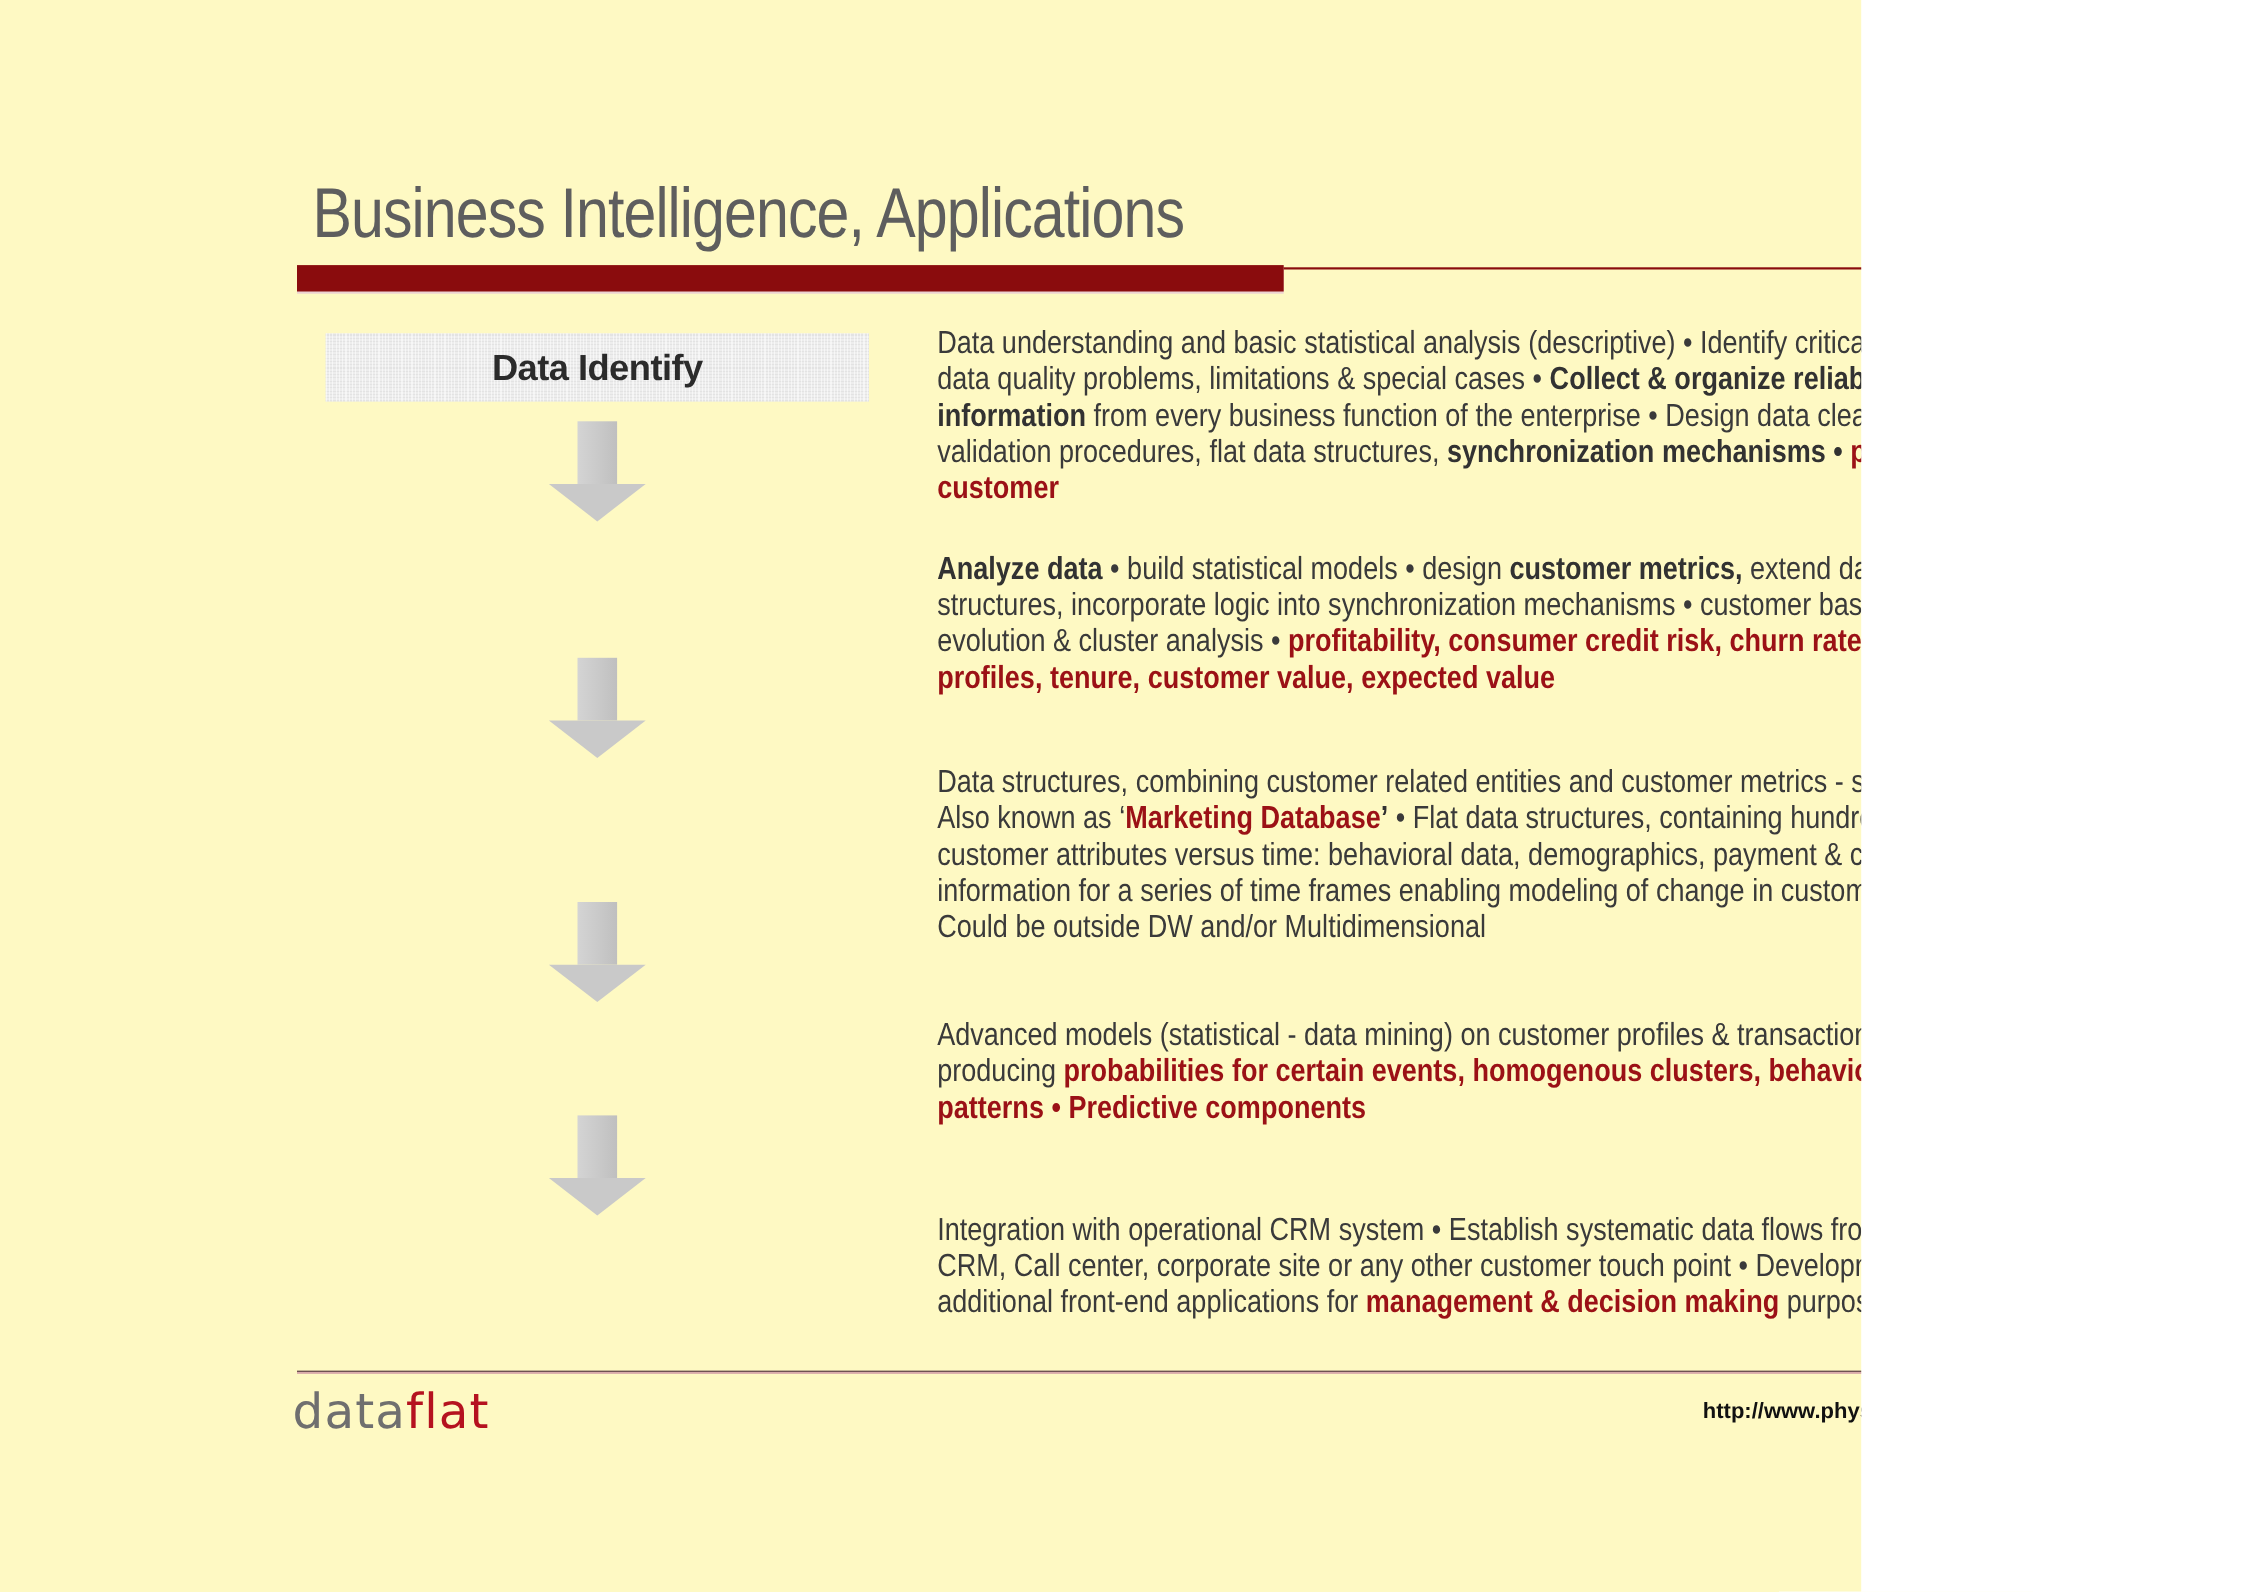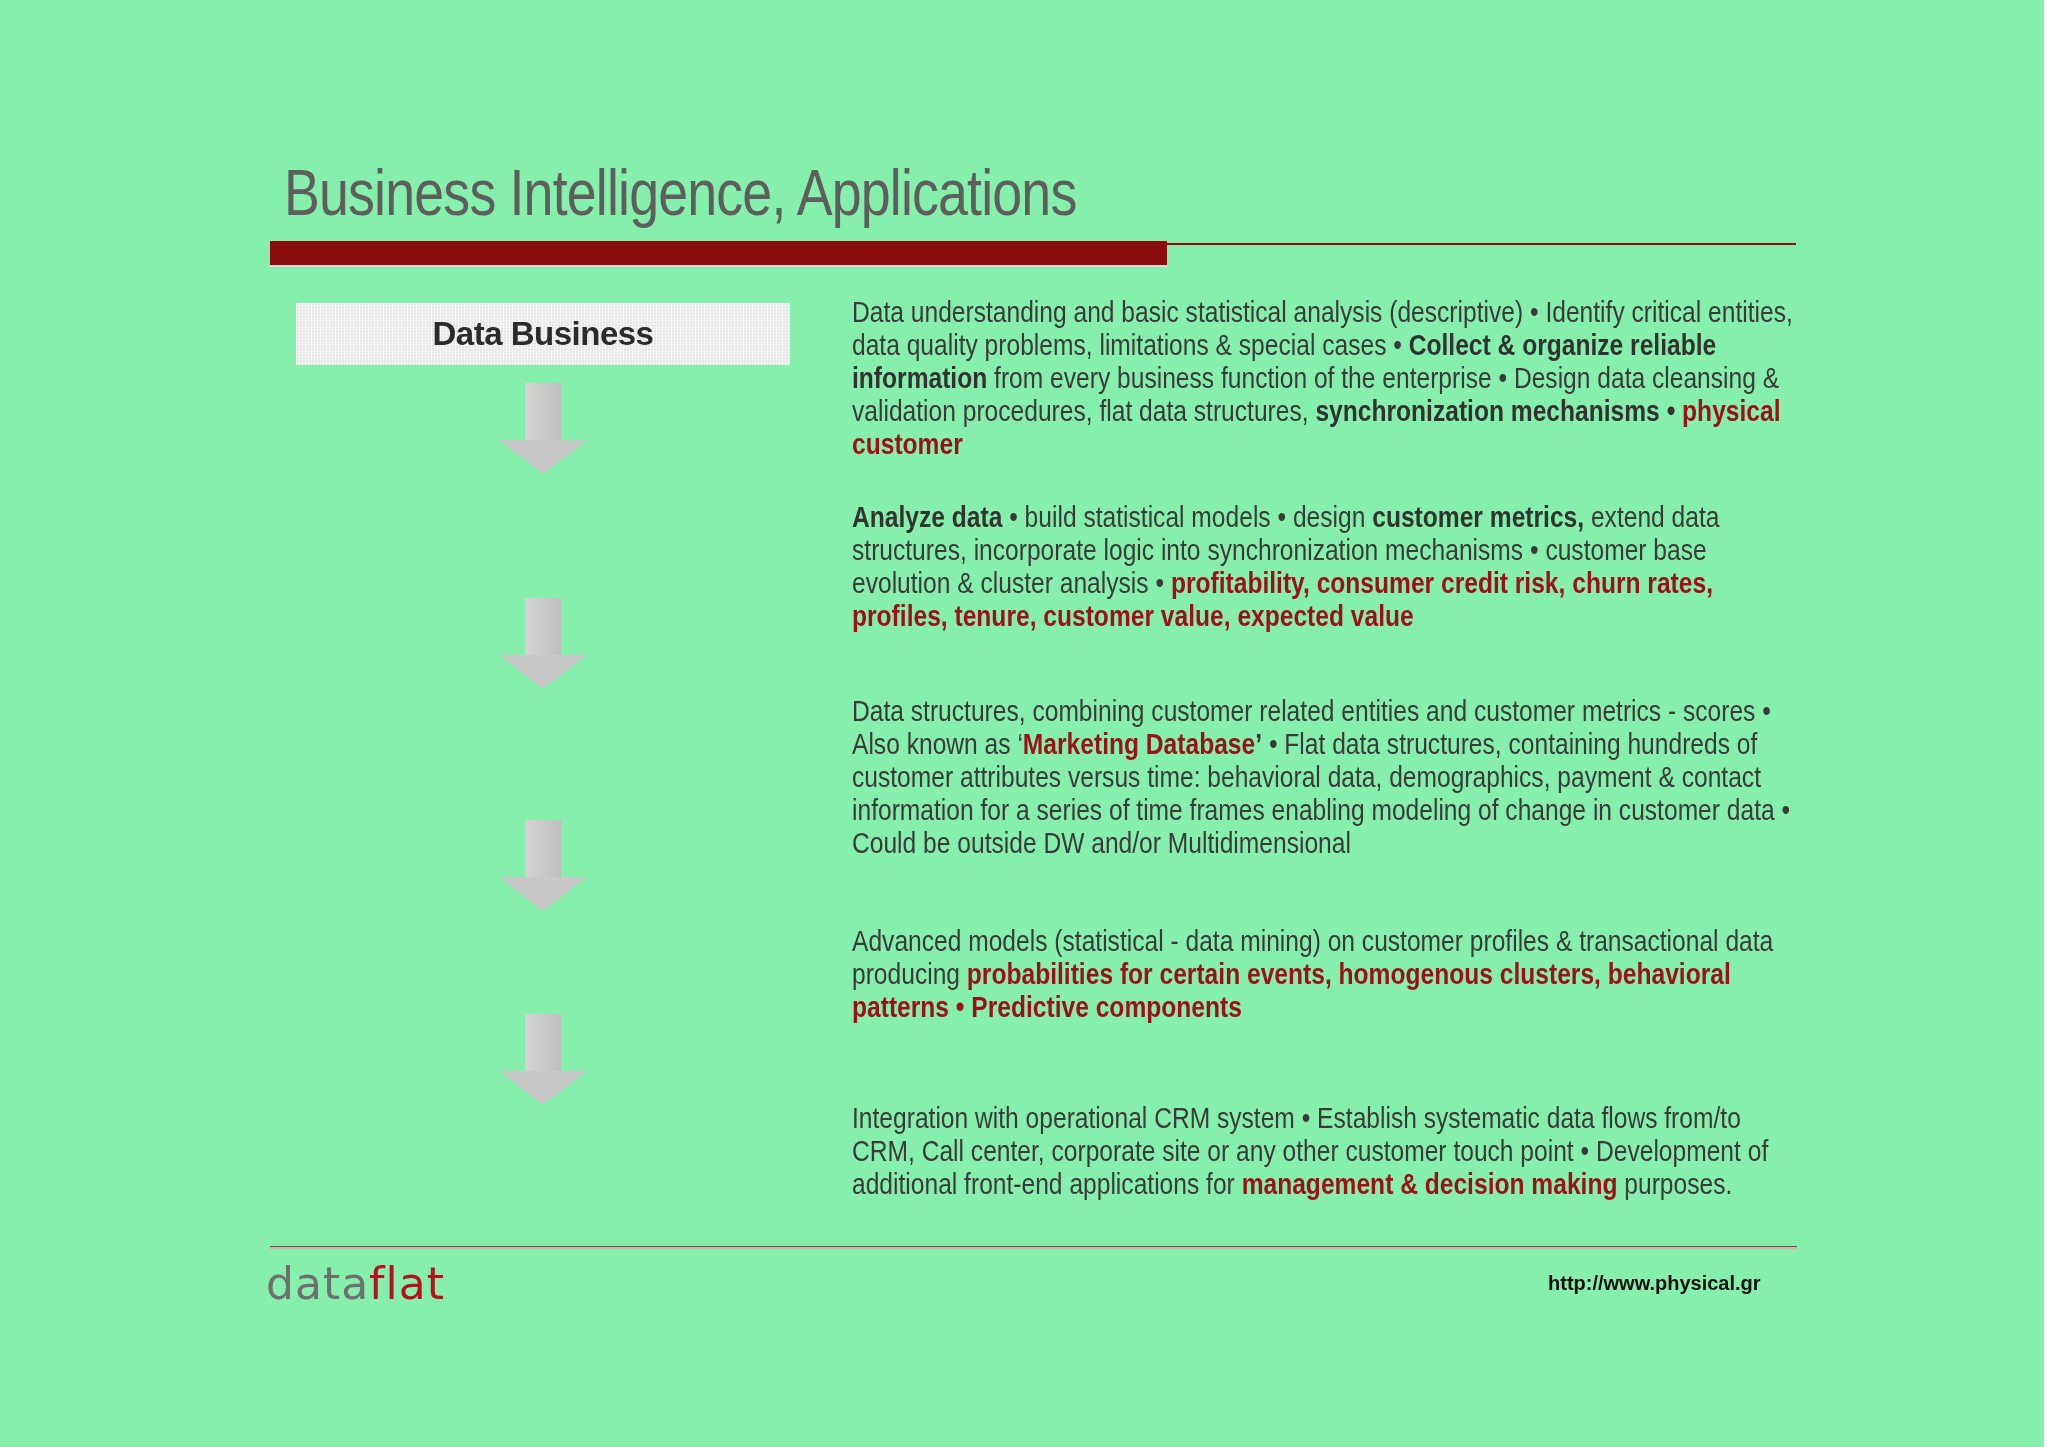--- a/index.html
+++ b/index.html
@@ -8,22 +8,23 @@
     --title_text:#5e5e5e;
     --body_text:#3a3a3a;
     --box_background:#ededed;
     --box_label_text:#2b2b2b;
     --arrow_fill:#c9c9c9;
     --logo_gray:#6f6f6f;
     --logo_red:#b5121f;
   }
   html,body{margin:0;padding:0;background:#ffffff;}
   .slide{
-    position:relative;width:2044px;height:1447px;background:#86efac;overflow:hidden;
+    position:relative;width:1652px;height:1447px;background:#fef9c3;overflow:hidden;
     font-family:"Liberation Sans",sans-serif;
+    padding-left:40px;
   }
   .title{
     position:absolute;left:284px;top:156px;
     font-size:64px;color:var(--title_text);
     letter-spacing:-1px;white-space:nowrap;
     transform:scaleX(0.84);transform-origin:0 0;
   }
   .rule-thin{
     position:absolute;left:272px;top:243px;width:1524px;height:2px;
     background:var(--accent_bar);
@@ -91,21 +92,21 @@
 <body>
 
 <div class="slide">
 
   <div class="title">Business Intelligence, Applications</div>
 
   <div class="rule-thin"></div>
   <div class="rule-thick"></div>
 
   <div class="box box-1">
-    <span class="box-label">Data Business</span>
+    <span class="box-label">Data Identify</span>
   </div>
   <div class="arrow arrow-1">
     <div class="stem"></div>
     <div class="head"></div>
   </div>
 
   <div class="arrow arrow-2">
     <div class="stem"></div>
     <div class="head"></div>
   </div>

